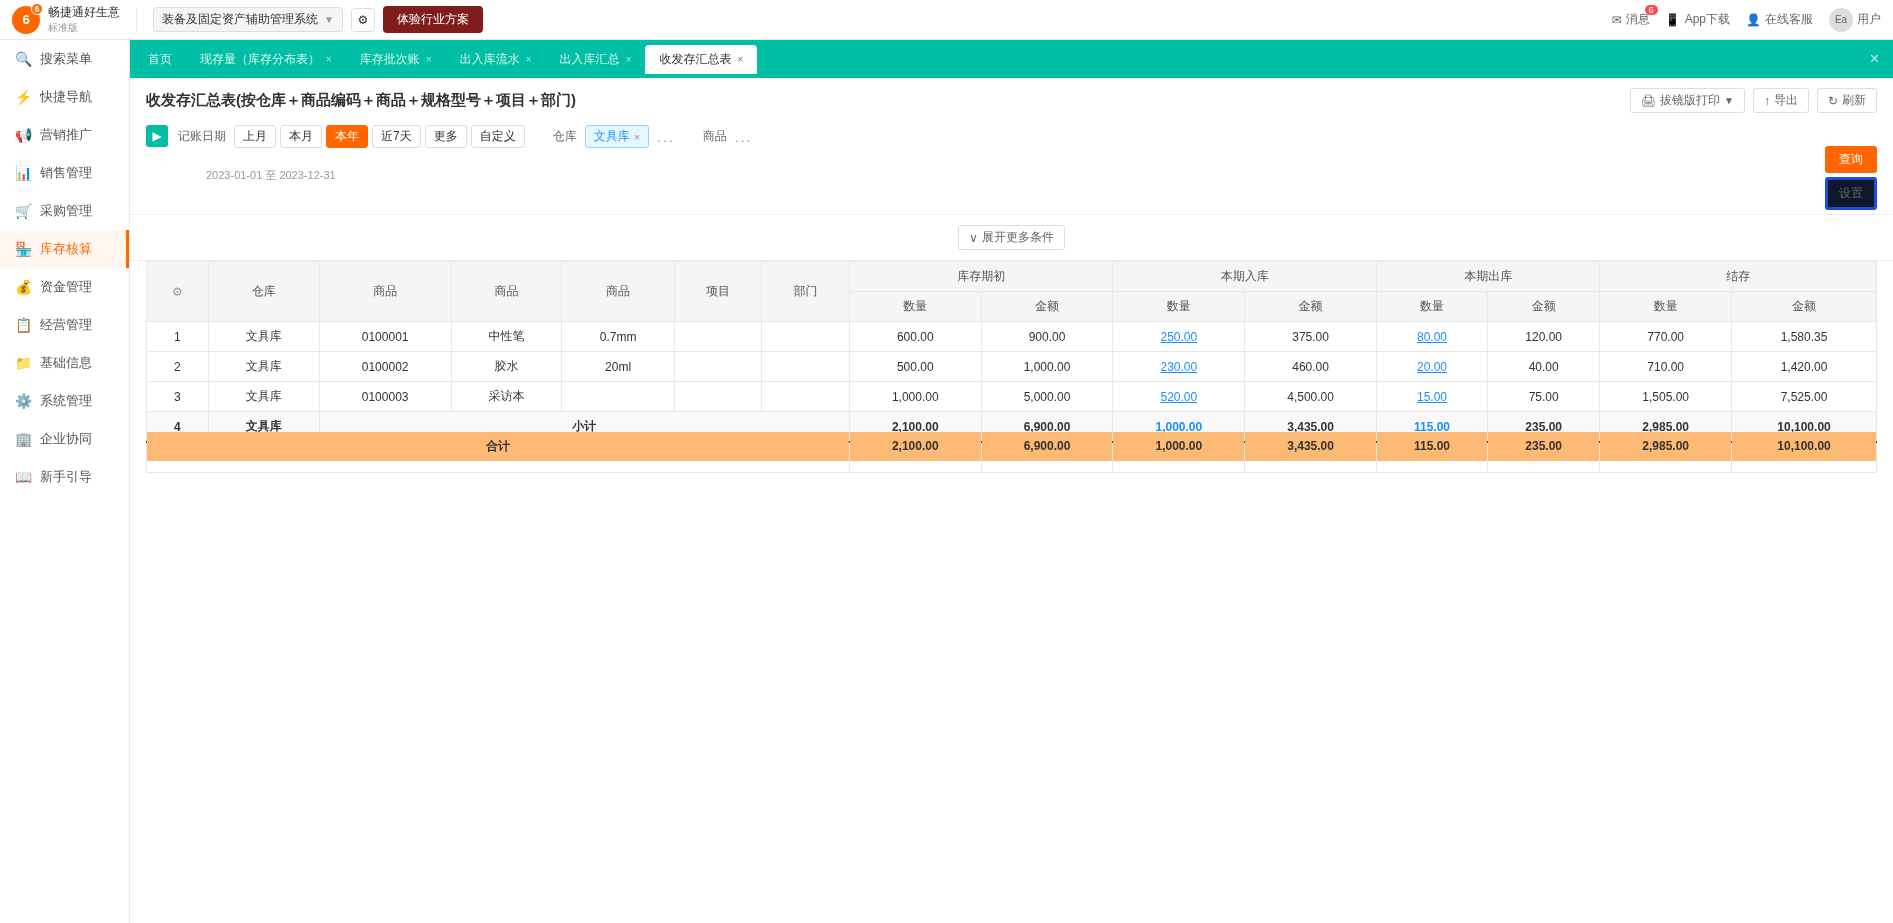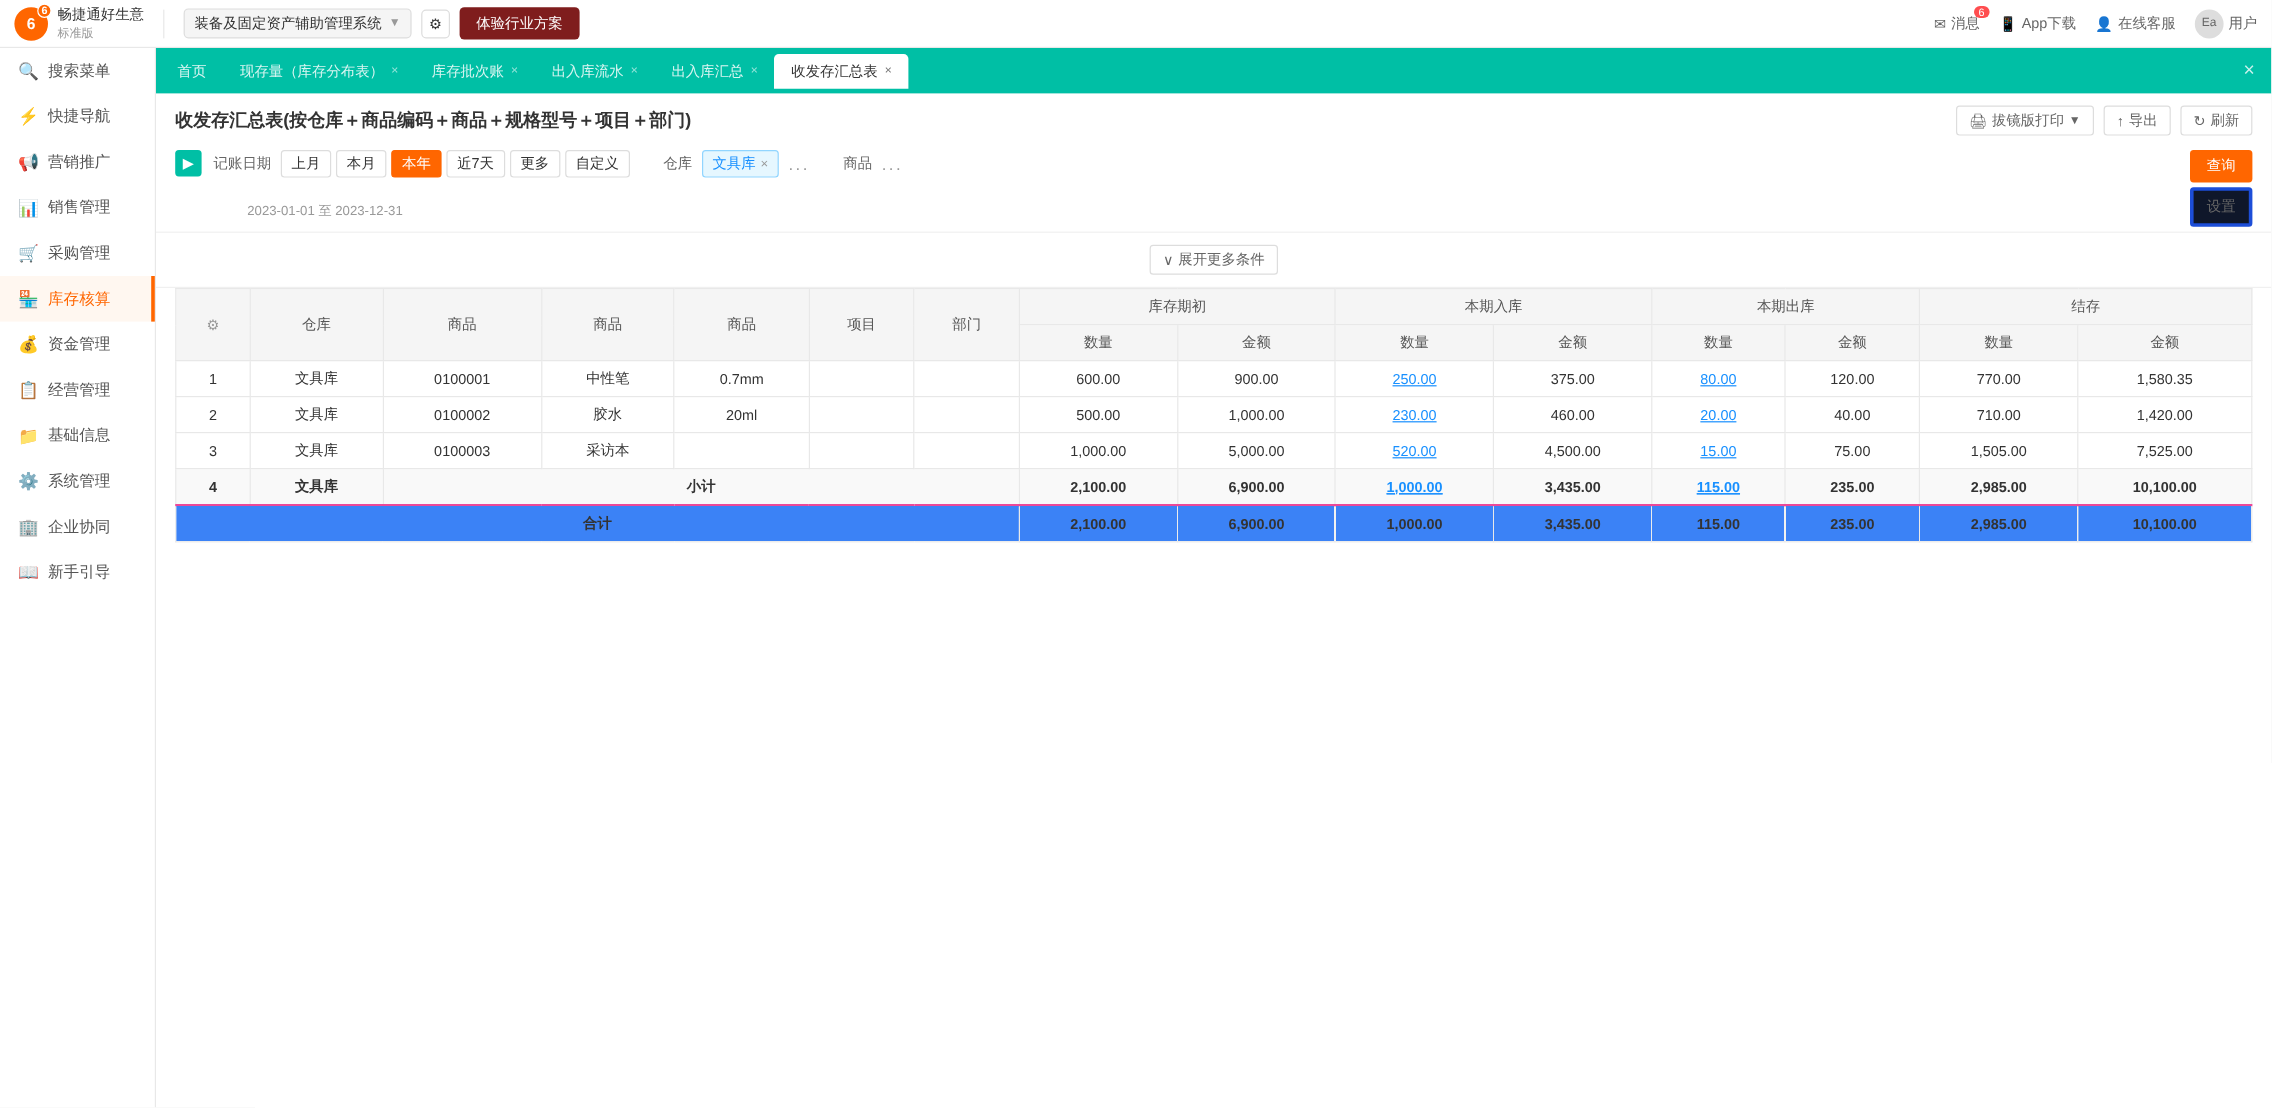--- a/index.html
+++ b/index.html
@@ -56,21 +56,21 @@
     .table-wrapper { overflow: auto; padding: 0 16px 16px; }
     table { width: 100%; border-collapse: collapse; font-size: 12px; }
     thead tr { background: #f5f5f5; }
     th { border: 1px solid #e8e8e8; padding: 6px 10px; text-align: center; font-weight: normal; color: #555; white-space: nowrap; }
     td { border: 1px solid #e8e8e8; padding: 6px 10px; text-align: center; color: #333; white-space: nowrap; }
     .row-subtotal td { font-weight: bold; background: #f9f9f9; }
     .text-link { color: #1890ff; text-decoration: underline; cursor: pointer; }
     .settings-icon-cell { color: #999; cursor: pointer; }
 
     
-    .table-footer { position: sticky; bottom: 0; background: #3b82f6; border-top: 2px solid #ec4899; }
+    .table-footer { position: sticky; bottom: 12px; background: #fdba74; border-top: 2px solid #14532d; }
     .table-footer td { font-weight: bold; }
 
     
     .page-header-row { display: flex; align-items: center; justify-content: space-between; padding: 10px 16px 6px; }
     .page-header-actions { display: flex; align-items: center; gap: 8px; }
     .col-span-header { background: #f5f5f5; border: 1px solid #e8e8e8; text-align: center; color: #555; padding: 6px; white-space: nowrap; }
   </style>
 </head>
 <body>
 
@@ -245,21 +245,21 @@
               </div>
               <span class="more-btn">...</span>
               <span style="color:#666;font-size:12px;margin-left:20px;">商品</span>
               <span class="more-btn">...</span>
             </div>
             <div style="display:flex;align-items:center;gap:4px;padding-left:28px;">
               <span style="font-size:11px;color:#999;">2023-01-01 至 2023-12-31</span>
             </div>
           </div>
 
-          <div style="margin-left:auto;display:flex;flex-direction:column;gap:4px;">
+          <div style="margin-left:auto;display:flex;flex-direction:column;gap:4px;margin-top:21px;">
             <button class="btn-query">查询</button>
             <button class="btn-settings">设置</button>
           </div>
         </div>
 
         <div style="display:flex;justify-content:center;padding:4px;border-bottom:1px solid #f0f0f0;">
           <div class="expand-btn">
             <span>∨</span>
             <span>展开更多条件</span>
           </div>

